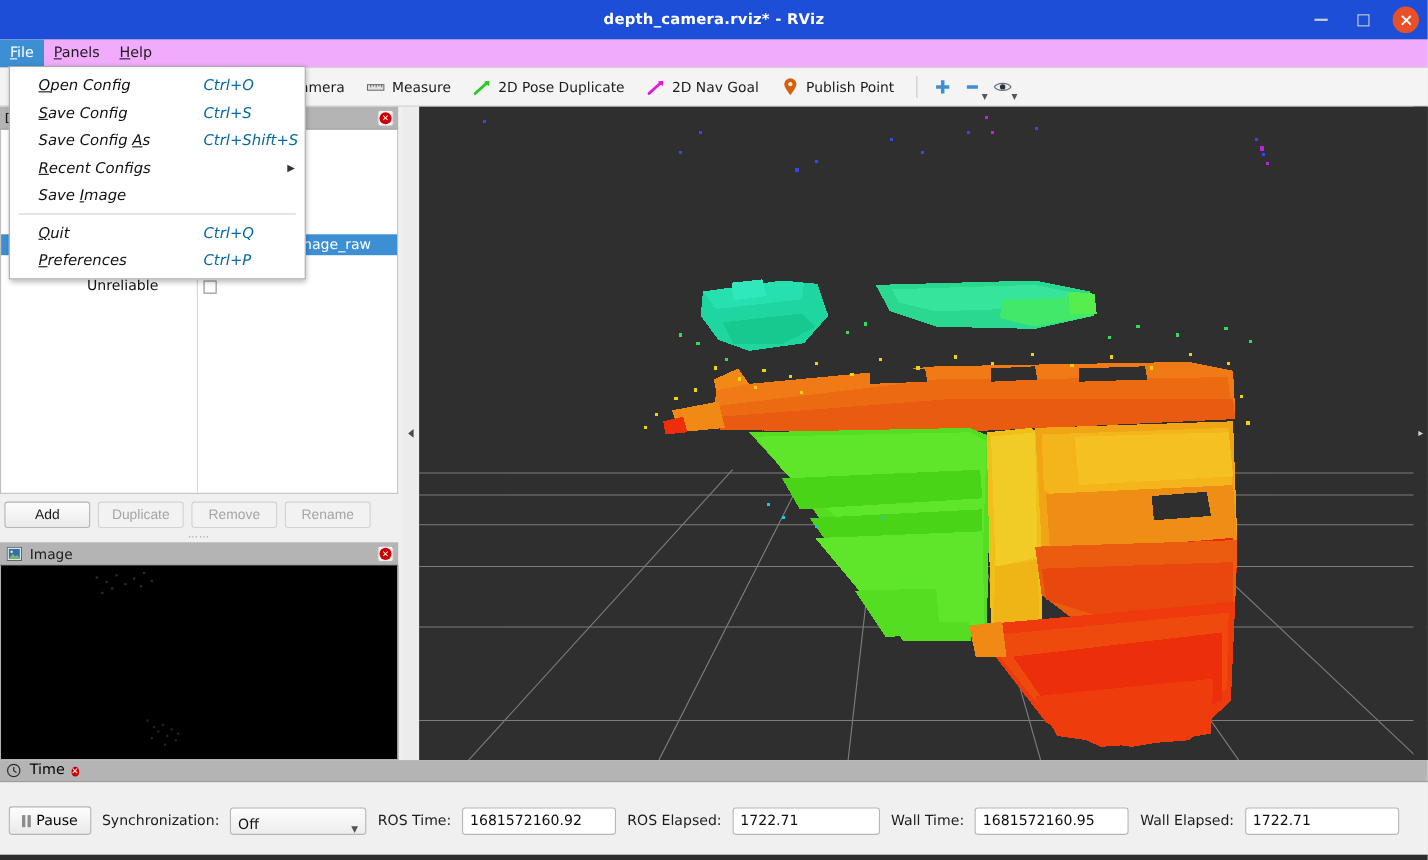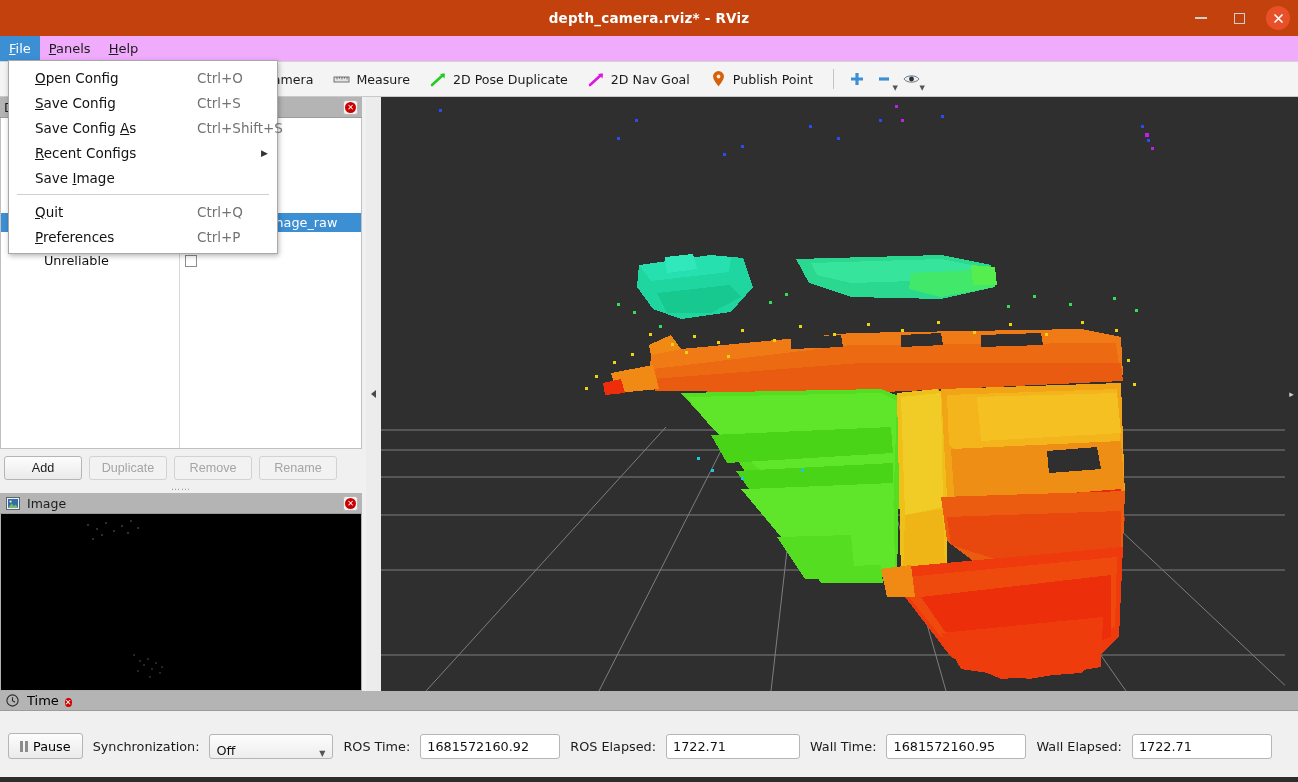--- a/index.html
+++ b/index.html
@@ -9,21 +9,21 @@
     overflow: hidden;
     font-family: "DejaVu Sans", "Liberation Sans", sans-serif;
     font-size: 13px;
     background: #f0f0f0;
   }
   #app { position: relative; width: 1298px; height: 782px; }
 
   
   .titlebar {
     position: absolute; left: 0; top: 0; width: 1298px; height: 36px;
-    background: #c2410c; color: #ffffff;
+    background: #1d4ed8; color: #ffffff;
     display: flex; align-items: center; justify-content: center;
   }
   .titlebar .title { font-size: 13.5px; font-weight: bold; letter-spacing: .2px; }
   .winbtns { position: absolute; right: 8px; top: 0; height: 36px; display: flex; align-items: center; gap: 16px; }
   .winbtn { width: 22px; height: 22px; display: flex; align-items: center; justify-content: center; color: #cfcfcf; cursor: pointer; }
   .winbtn .dash { width: 12px; height: 2px; background: #cfcfcf; }
   .winbtn .sq { width: 11px; height: 11px; border: 1.6px solid #cfcfcf; }
   .winbtn.close { width: 24px; height: 24px; border-radius: 50%; background: #e8502a; color: #fff; font-size: 13px; line-height: 1; }
 
   
@@ -36,23 +36,23 @@
   .menuitem.active { background: #3d8fd4; color: #ffffff; }
   .menuitem u { text-decoration: underline; }
 
   
   .dropdown {
     position: absolute; left: 8px; top: 60px; width: 270px;
     background: #ffffff; border: 1px solid #a8a8a8;
     box-shadow: 1px 2px 5px rgba(0,0,0,.28);
     padding: 4px 0; z-index: 60;
   }
-  .dd-row { height: 25px; display: flex; align-items: center; padding: 0 10px 0 26px; font-size: 13.5px; color: #111; cursor: pointer; position: relative; }
+  .dd-row { height: 25px; display: flex; align-items: center; padding: 0 10px 0 26px; font-size: 13.5px; color: #111; cursor: pointer; position: relative; font-style: italic; }
   .dd-label { flex: 0 0 auto; }
-  .dd-short { position: absolute; left: 188px; color: #737373; text-align: center; }
+  .dd-short { position: absolute; left: 176px; color: #0369a1; text-align: center; }
   .dd-arrow { position: absolute; right: 9px; font-size: 9px; color: #333; }
   .dd-sep { height: 1px; background: #cfcfcf; margin: 4px 8px; }
 
   
   .toolbar {
     position: absolute; left: 0; top: 62px; width: 1298px; height: 35px;
     background: #f4f4f4; border-bottom: 1px solid #c9c9c9;
     display: flex; align-items: center; padding-left: 192px; gap: 2px;
   }
   .tbtn { height: 28px; display: flex; align-items: center; gap: 6px; padding: 0 9px; font-size: 12.6px; color: #1b1b1b; cursor: pointer; border-radius: 2px; white-space: nowrap; }
@@ -473,21 +473,21 @@
           <div class="trow">
             <div class="tcol-name" style="padding-left: 36px;">
               <span class="expander"></span>
               <span class="tlabel">Transport Hint</span>
             </div>
             <div class="tcol-val">
               <span>raw</span>
             </div>
           </div>
           <div class="trow">
-            <div class="tcol-name" style="padding-left: 28px;">
+            <div class="tcol-name" style="padding-left: 28px; justify-content: center;">
               <span class="expander"></span>
               <span class="tlabel">Unreliable</span>
             </div>
             <div class="tcol-val">
               <span class="chk"></span>
             </div>
           </div>
         </div>
     </div>
 

